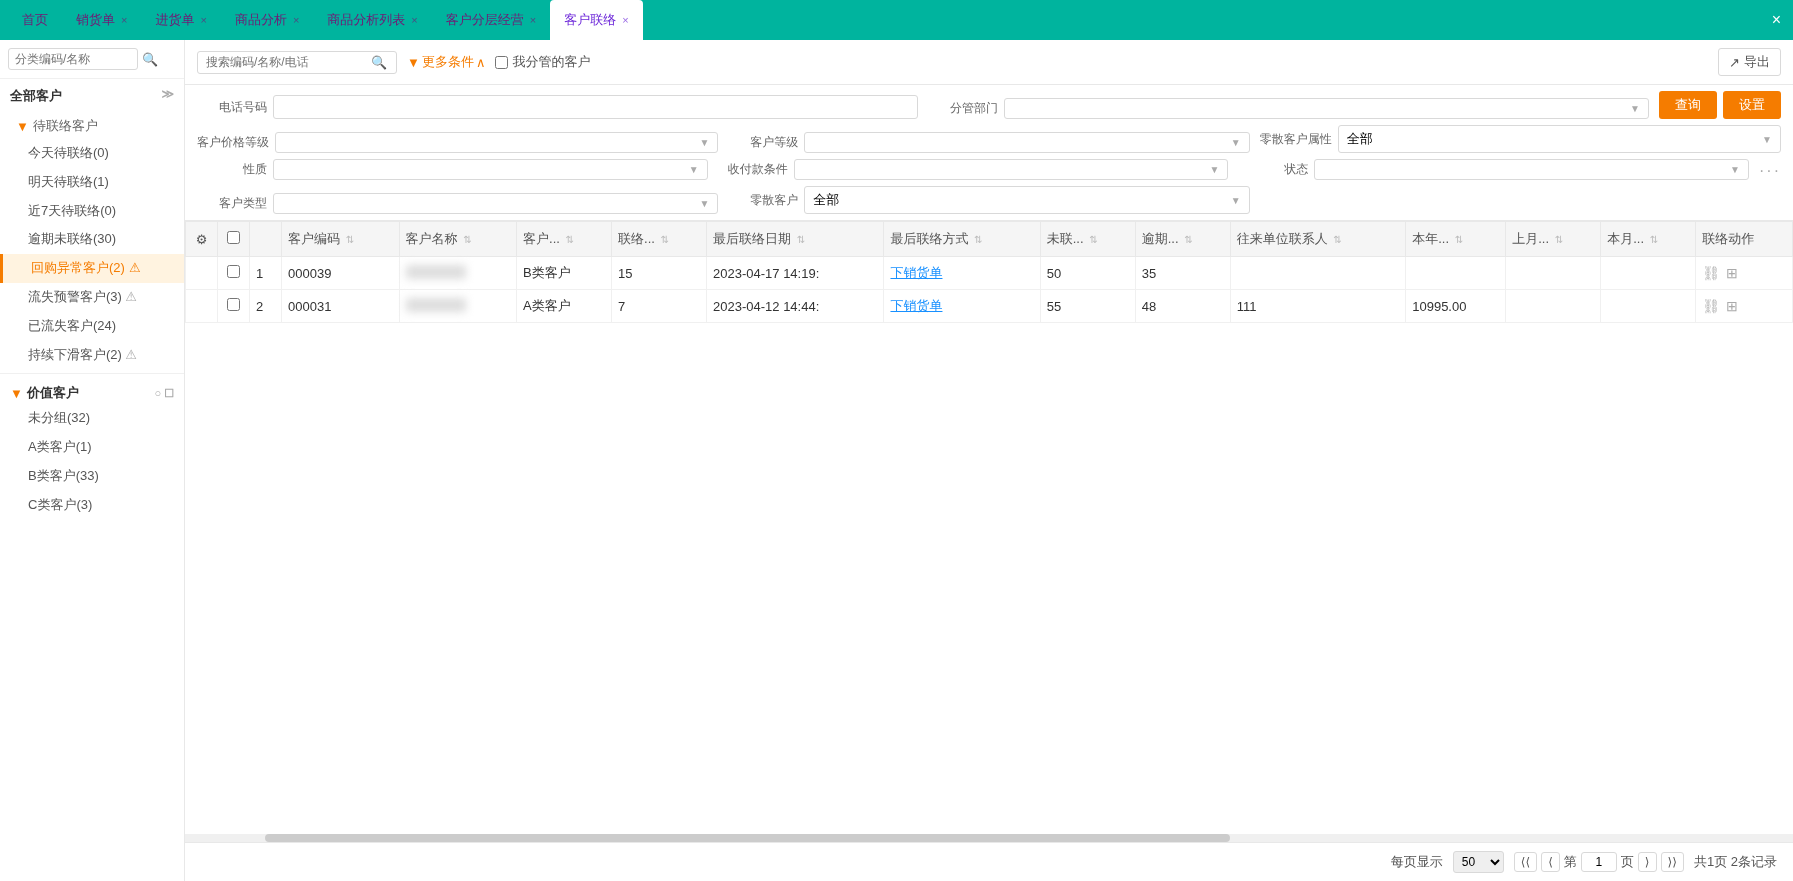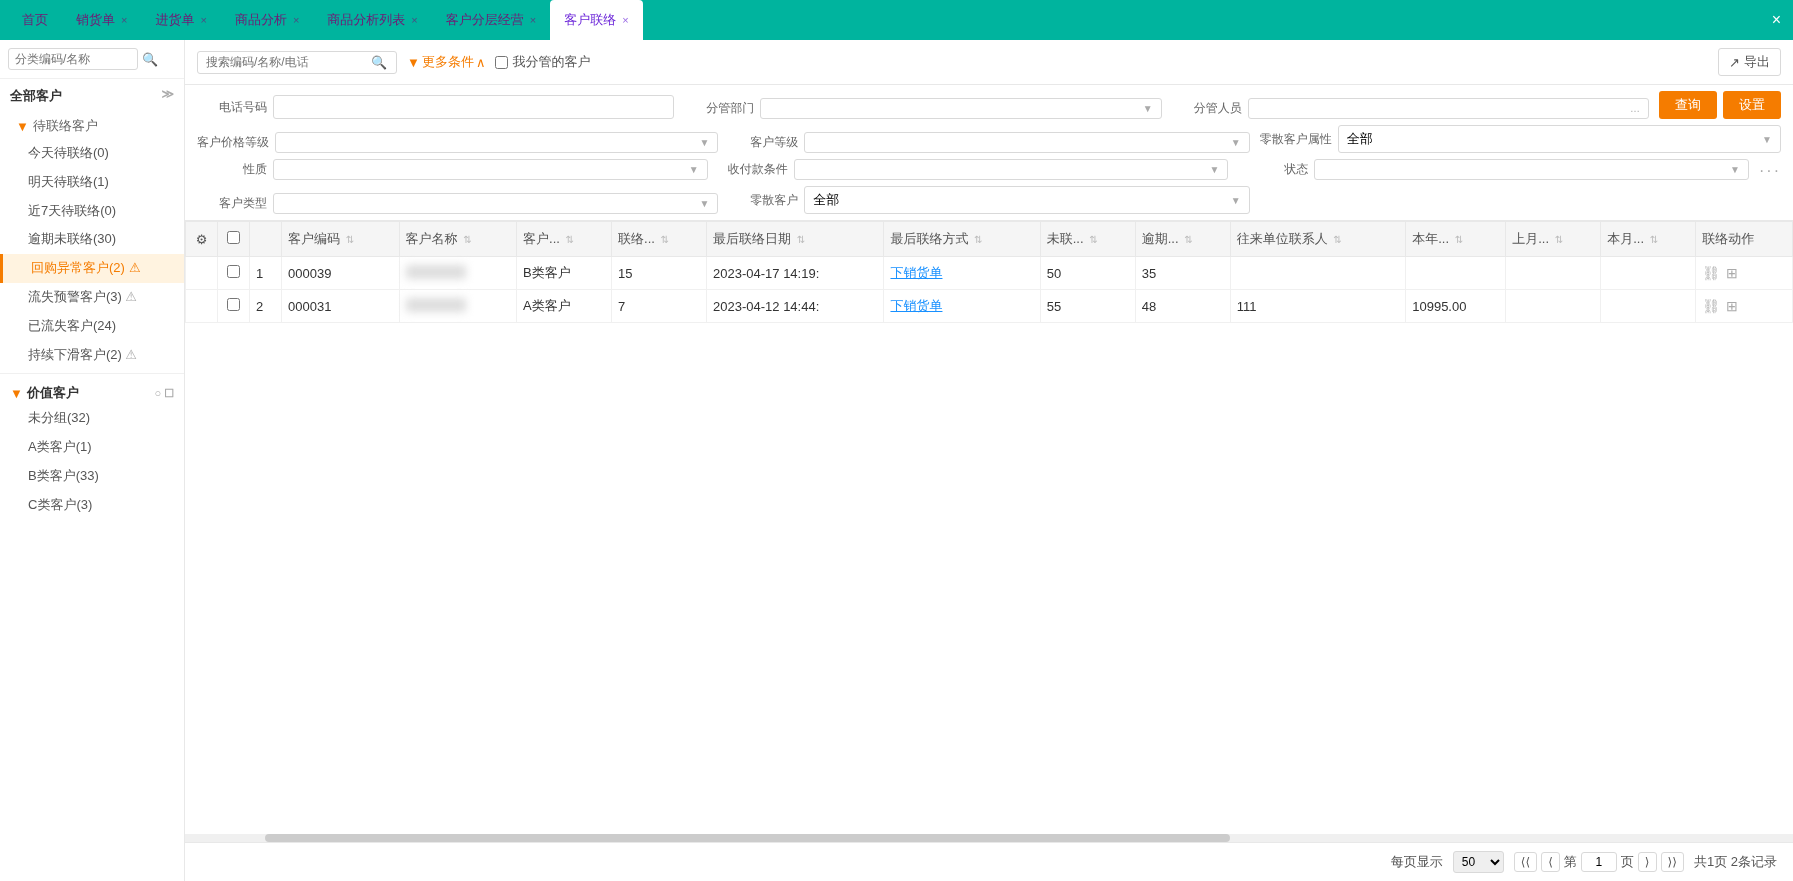--- a/index.html
+++ b/index.html
@@ -318,27 +318,20 @@
       <div class="filter-row">
         <div class="filter-field">
           <label>电话号码</label>
           <input class="field-input" type="text" style="">
         </div>
         <div class="filter-field">
           <label>分管部门</label>
           <div class="field-select">
             <span></span>
             <span class="arrow">▼</span>
-          </div>
-        </div>
-        <div class="filter-field">
-          <label>分管人员</label>
-          <div class="field-select">
-            <span></span>
-            <span class="arrow">…</span>
           </div>
         </div>
         <div class="filter-btn-group">
           <button class="btn-query">查询</button>
           <button class="btn-set">设置</button>
         </div>
       </div>
 
       <div class="filter-row">
         <div class="filter-field">

